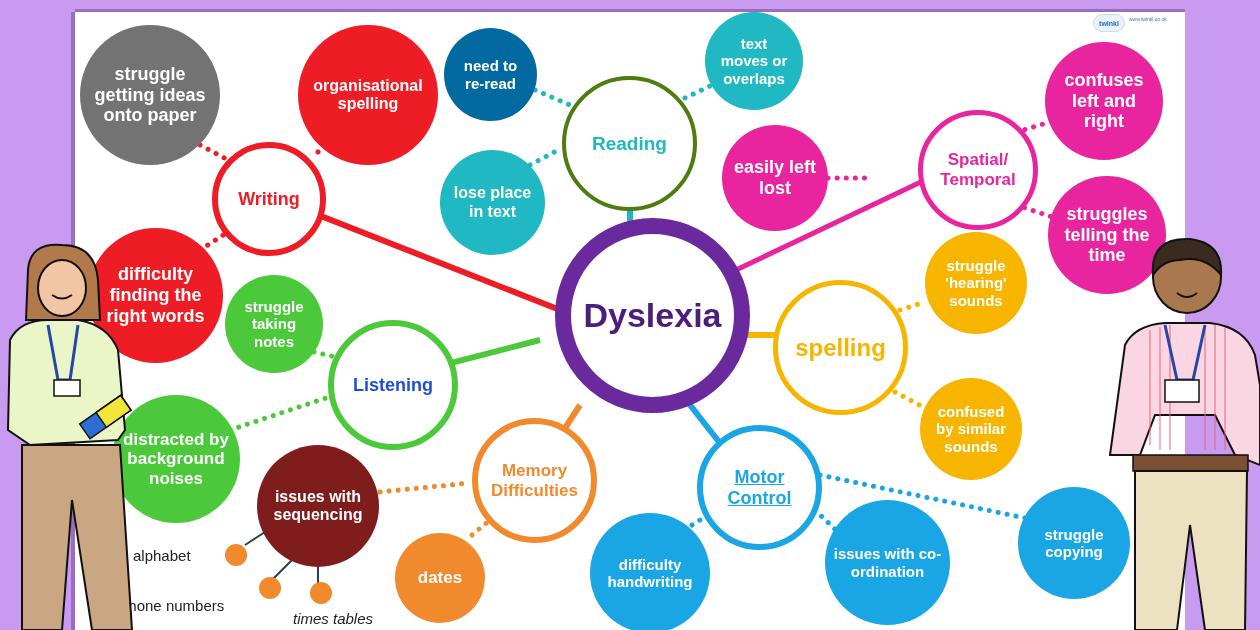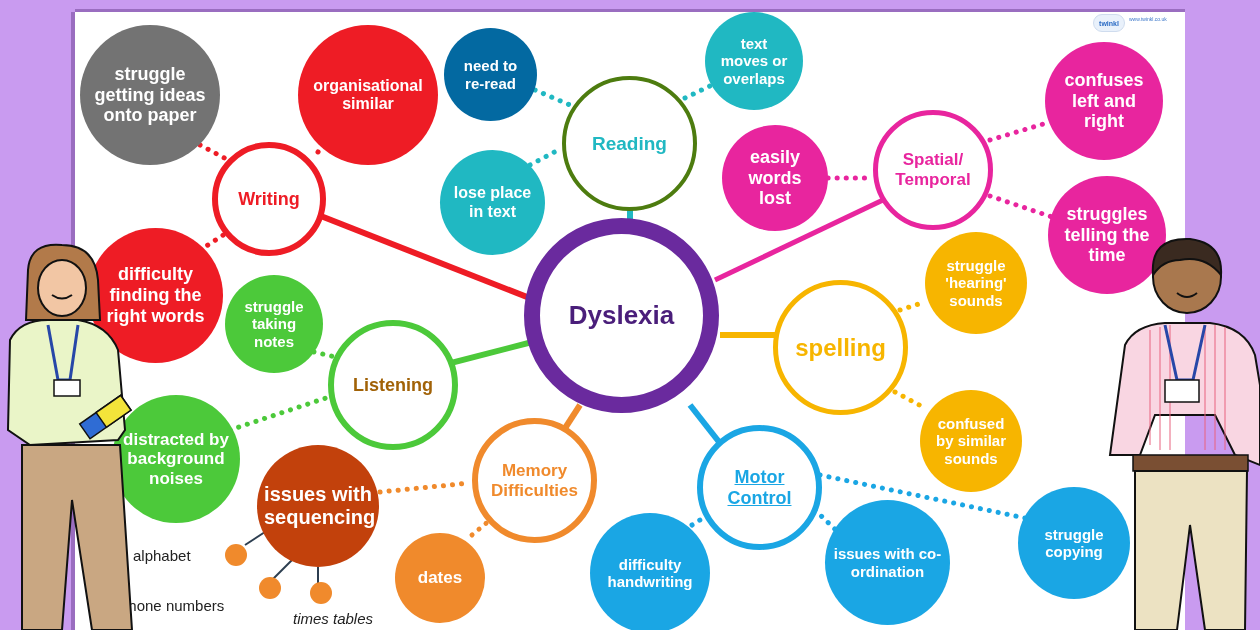--- a/index.html
+++ b/index.html
@@ -58,87 +58,87 @@
   <circle cx="236" cy="555" r="11" fill="#f08a2c"></circle>
   <circle cx="270" cy="588" r="11" fill="#f08a2c"></circle>
   <circle cx="321" cy="593" r="11" fill="#f08a2c"></circle>
 </svg>
 
 <div class="logo">
   <div class="cloud">twinkl</div>
   <div class="url">www.twinkl.co.uk</div>
 </div>
 
-<div class="node hub" style="left:524px;top:218px;width:195px;height:195px;border:16px solid #6a2a9e;color:#4a1e7a;font-size:26px;">
+<div class="node hub" style="left:555px;top:218px;width:195px;height:195px;border:16px solid #6a2a9e;color:#4a1e7a;font-size:34px;">
   <span>Dyslexia</span>
 </div>
 
 <div class="node hub" style="left:212px;top:142px;width:114px;height:114px;border:6px solid #ee1c25;color:#ee1c25;font-size:18px;">
     <span>Writing</span>
   </div>
 <div class="node filled" style="left:80px;top:25px;width:140px;height:140px;background:#737373;font-size:18px;">
     <span style="width:120px">struggle getting ideas onto paper</span>
   </div>
 <div class="node filled" style="left:298px;top:25px;width:140px;height:140px;background:#ee1c25;font-size:16px;">
-    <span style="width:130px">organisational similar</span>
+    <span style="width:130px">organisational spelling</span>
   </div>
 <div class="node filled" style="left:88px;top:228px;width:135px;height:135px;background:#ee1c25;font-size:18px;">
     <span style="width:110px">difficulty finding the right words</span>
   </div>
 
 <div class="node hub" style="left:562px;top:76px;width:135px;height:135px;border:4px solid #4d7c0f;color:#20b8c2;font-size:19px;">
     <span>Reading</span>
   </div>
 <div class="node filled" style="left:444px;top:28px;width:93px;height:93px;background:#0369a1;font-size:15px;">
     <span style="width:70px">need to re-read</span>
   </div>
 <div class="node filled" style="left:705px;top:12px;width:98px;height:98px;background:#20b8c2;font-size:15px;">
     <span style="width:75px">text moves or overlaps</span>
   </div>
 <div class="node filled" style="left:440px;top:150px;width:105px;height:105px;background:#20b8c2;font-size:16px;">
     <span style="width:95px">lose place in text</span>
   </div>
 
-<div class="node hub" style="left:873px;top:110px;width:120px;height:120px;border:5px solid #e8259e;color:#e8259e;font-size:17px;">
+<div class="node hub" style="left:918px;top:110px;width:120px;height:120px;border:5px solid #e8259e;color:#e8259e;font-size:17px;">
     <span style="width:95px">Spatial/ Temporal</span>
   </div>
 <div class="node filled" style="left:722px;top:125px;width:106px;height:106px;background:#e8259e;font-size:18px;">
-    <span style="width:85px">easily words lost</span>
+    <span style="width:85px">easily left lost</span>
   </div>
 <div class="node filled" style="left:1045px;top:42px;width:118px;height:118px;background:#e8259e;font-size:18px;">
     <span style="width:90px">confuses left and right</span>
   </div>
 <div class="node filled" style="left:1048px;top:176px;width:118px;height:118px;background:#e8259e;font-size:18px;">
     <span style="width:105px">struggles telling the time</span>
   </div>
 
 <div class="node hub" style="left:773px;top:280px;width:135px;height:135px;border:5px solid #f7b500;color:#f7b500;font-size:24px;">
     <span>spelling</span>
   </div>
 <div class="node filled" style="left:925px;top:232px;width:102px;height:102px;background:#f7b500;font-size:15px;">
     <span style="width:78px">struggle 'hearing' sounds</span>
   </div>
-<div class="node filled" style="left:920px;top:390px;width:102px;height:102px;background:#f7b500;font-size:15px;">
+<div class="node filled" style="left:920px;top:378px;width:102px;height:102px;background:#f7b500;font-size:15px;">
     <span style="width:85px">confused by similar sounds</span>
   </div>
 
-<div class="node hub" style="left:328px;top:320px;width:130px;height:130px;border:6px solid #4cc93a;color:#a16207;font-size:18px;">
+<div class="node hub" style="left:328px;top:320px;width:130px;height:130px;border:6px solid #4cc93a;color:#1d4ed8;font-size:18px;">
     <span>Listening</span>
   </div>
 <div class="node filled" style="left:225px;top:275px;width:98px;height:98px;background:#4cc93a;font-size:15px;">
     <span style="width:65px">struggle taking notes</span>
   </div>
 <div class="node filled" style="left:112px;top:395px;width:128px;height:128px;background:#4cc93a;font-size:17px;">
     <span style="width:115px">distracted by background noises</span>
   </div>
 
 <div class="node hub" style="left:472px;top:418px;width:125px;height:125px;border:6px solid #f08a2c;color:#f08a2c;font-size:17px;">
     <span style="width:110px">Memory Difficulties</span>
   </div>
-<div class="node filled" style="left:257px;top:445px;width:122px;height:122px;background:#c2410c;font-size:20px;">
+<div class="node filled" style="left:257px;top:445px;width:122px;height:122px;background:#7f1d1d;font-size:16px;">
     <span style="width:108px">issues with sequencing</span>
   </div>
 <div class="node filled" style="left:395px;top:533px;width:90px;height:90px;background:#f08a2c;font-size:17px;">
     <span>dates</span>
   </div>
 <div class="lbl" style="left:133px;top:547px;">alphabet</div>
 <div class="lbl" style="left:120px;top:597px;">phone numbers</div>
 <div class="lbl" style="left:293px;top:610px;font-style:italic;">times tables</div>
 
 <div class="node hub" style="left:697px;top:425px;width:125px;height:125px;border:6px solid #1aa6e4;color:#1aa6e4;font-size:18px;text-decoration:underline;">

